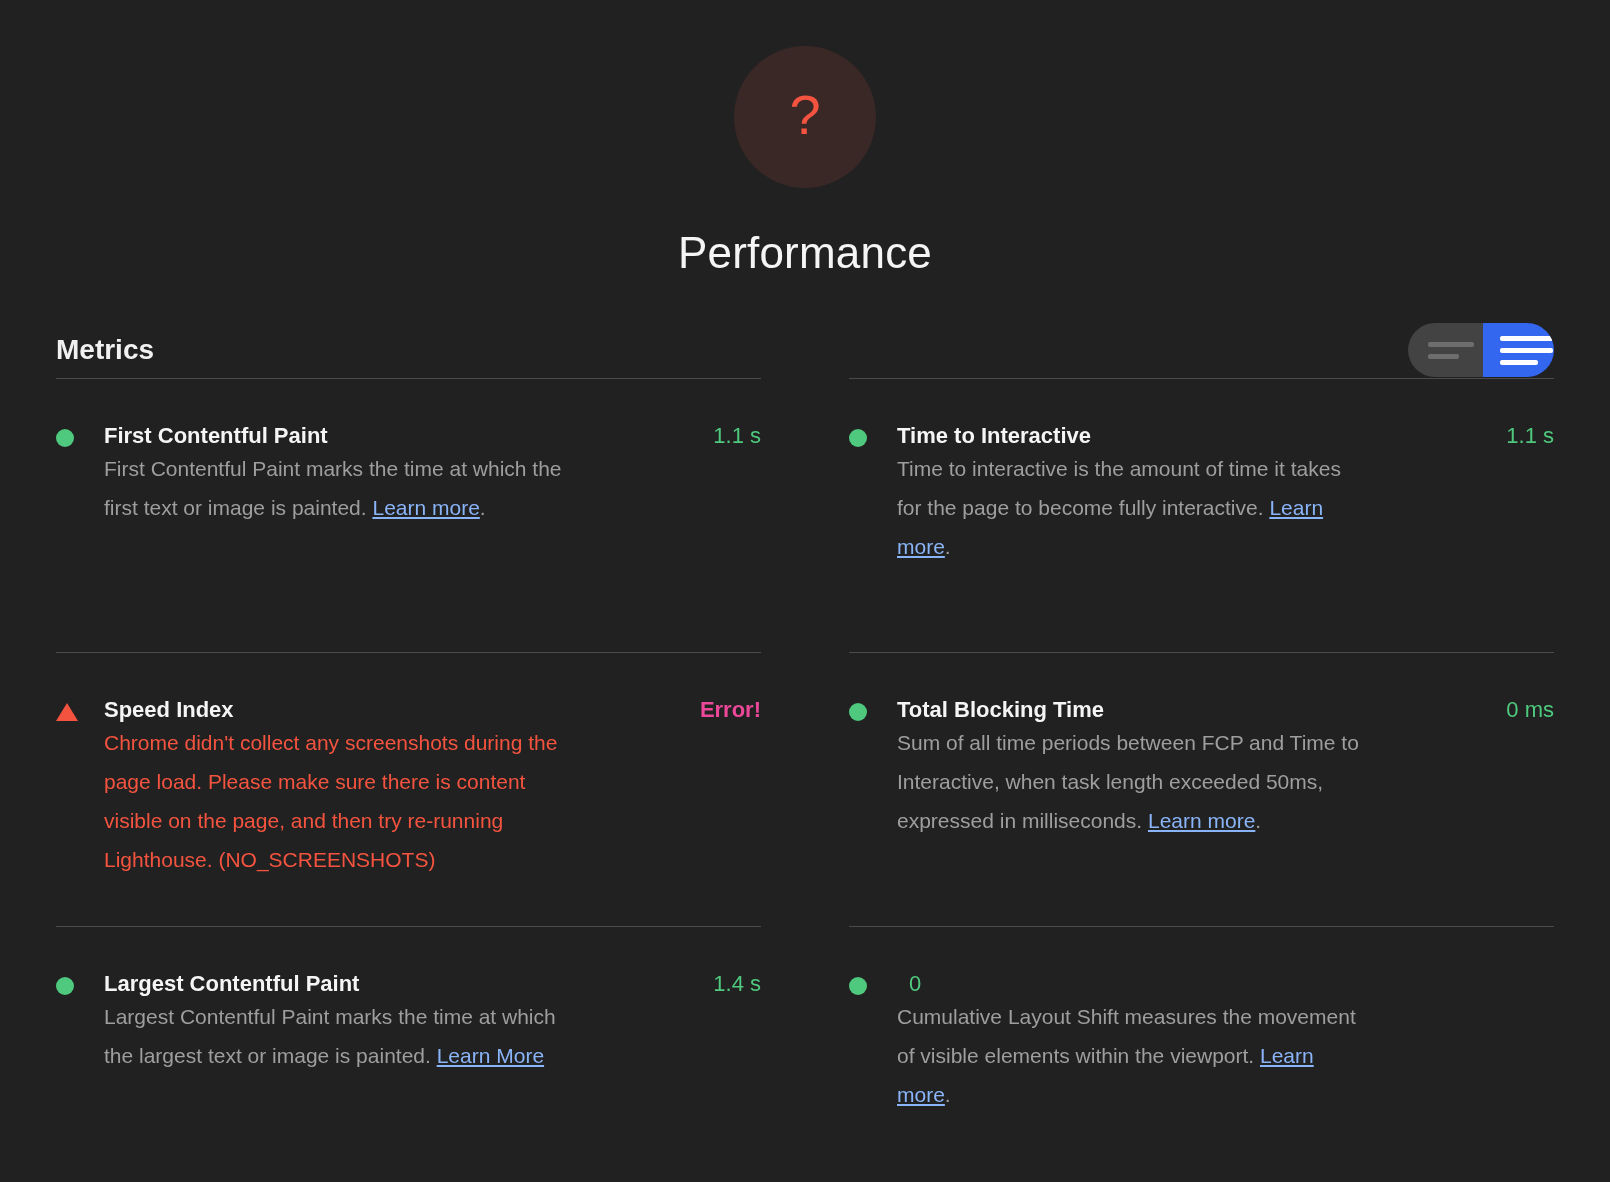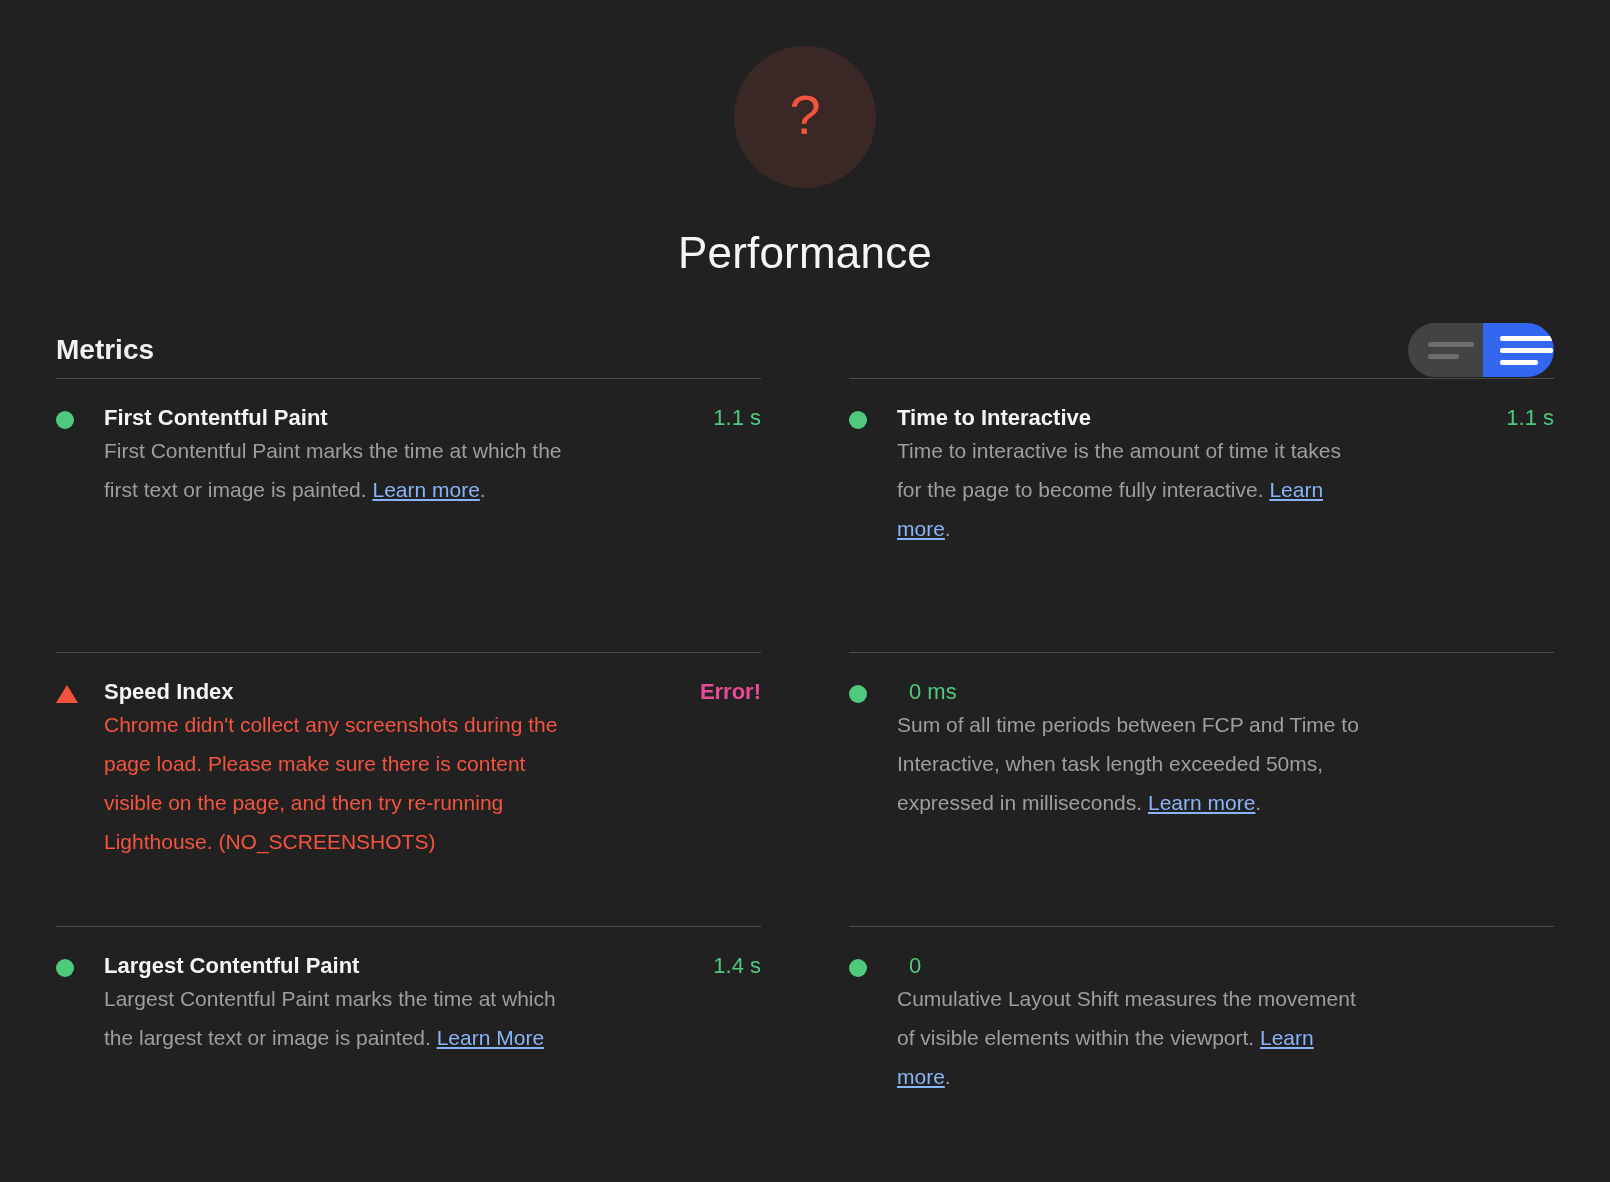--- a/index.html
+++ b/index.html
@@ -103,21 +103,21 @@
   .toggle-half.right .tline.c { width: 38px; }
 
   
   .metrics-grid {
     display: grid;
     grid-template-columns: 1fr 1fr;
     column-gap: 88px;
   }
   .metric {
     border-top: 1px solid #4b4b4b;
-    padding-top: 26px;
+    padding-top: 44px;
     padding-bottom: 8px;
   }
   .metric.tall { min-height: 274px; }
   .metric.short { min-height: 248px; }
 
   .metric-top {
     display: flex;
     align-items: flex-start;
   }
   .metric-icon {
@@ -240,20 +240,21 @@
         <div class="metric-desc error-text">
           <span>Chrome didn't collect any screenshots during the page load. Please make sure there is content visible on the page, and then try re-running Lighthouse. (NO_SCREENSHOTS)</span>
         </div>
       </div>
 
       <div class="metric tall">
         <div class="metric-top">
           <span class="metric-icon">
               <span class="dot"></span>
             </span>
+          <span class="metric-title">Total Blocking Time</span>
           <span class="metric-value">0 ms</span>
         </div>
         <div class="metric-desc">
           <span>Sum of all time periods between FCP and Time to Interactive, when task length exceeded 50ms, expressed in milliseconds. </span><a href="#">Learn more</a><span>.</span>
         </div>
       </div>
 
       <div class="metric short">
         <div class="metric-top">
           <span class="metric-icon">

